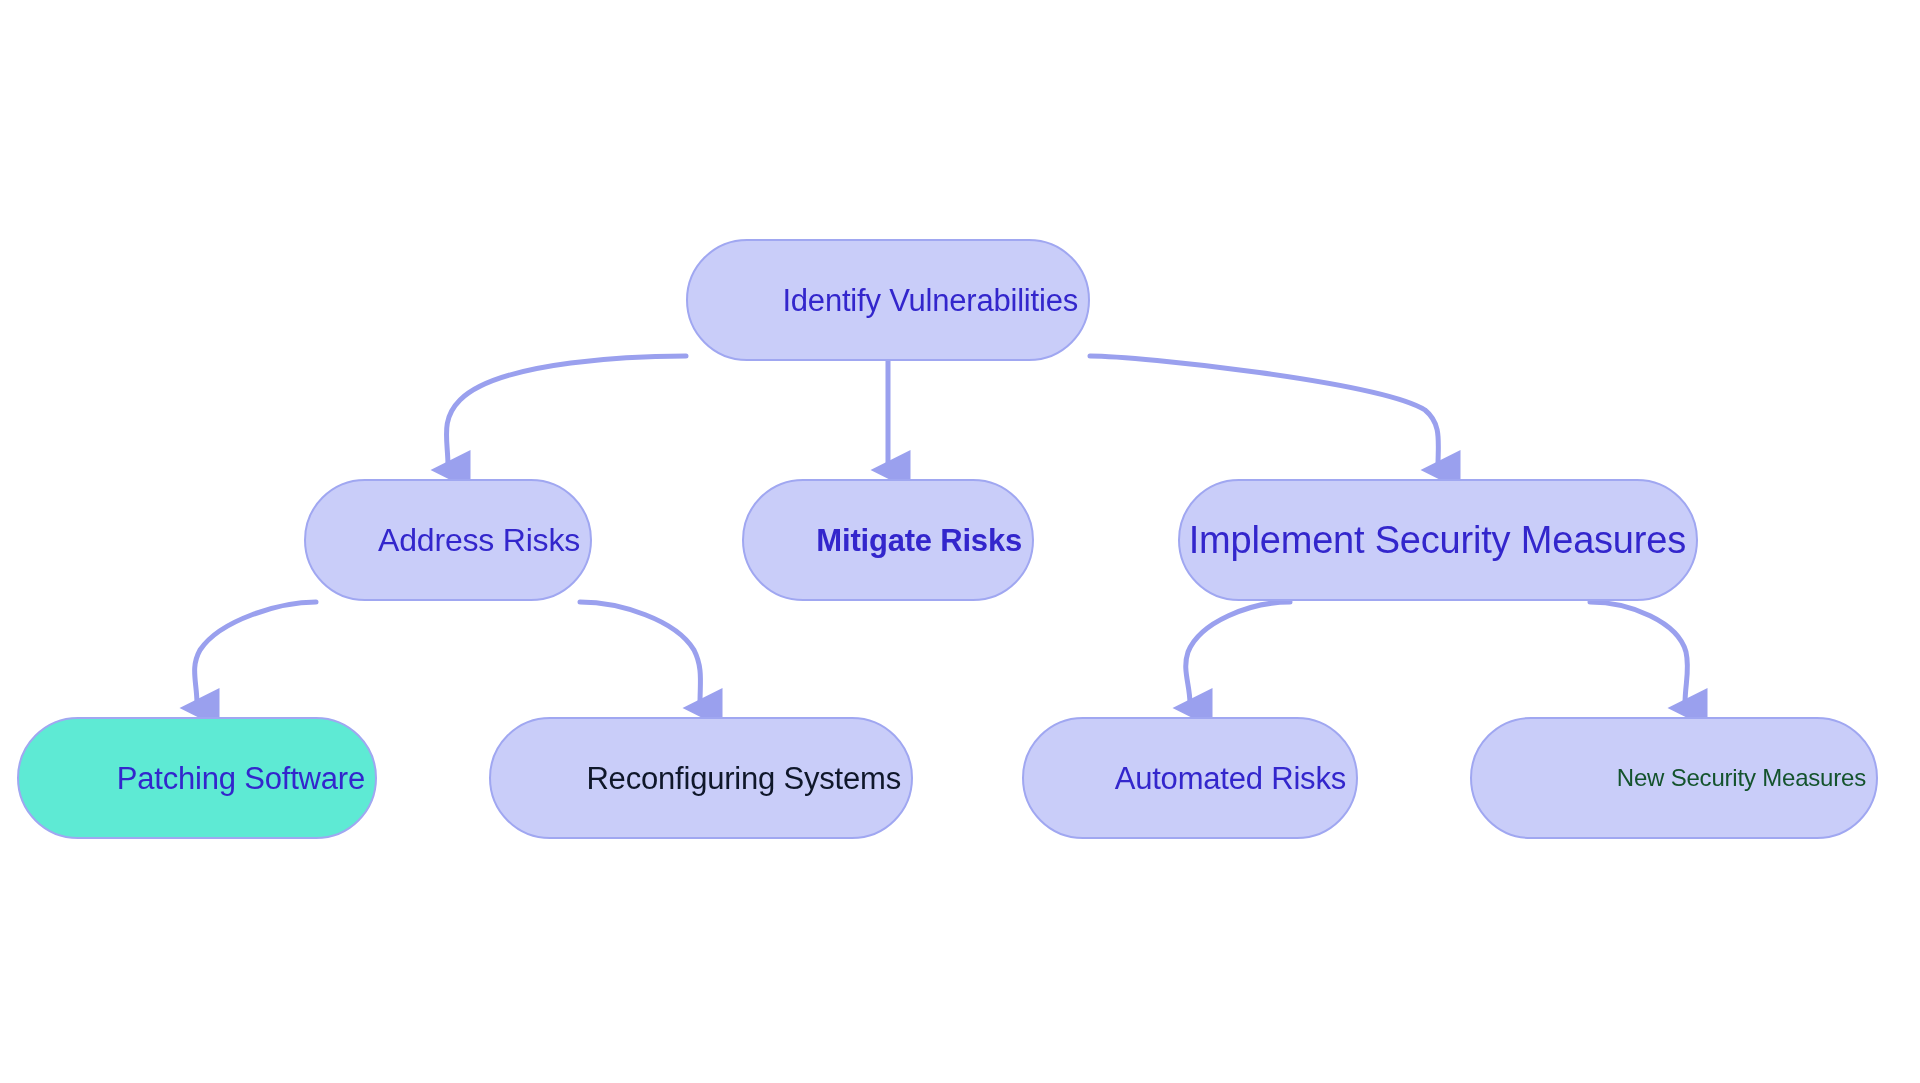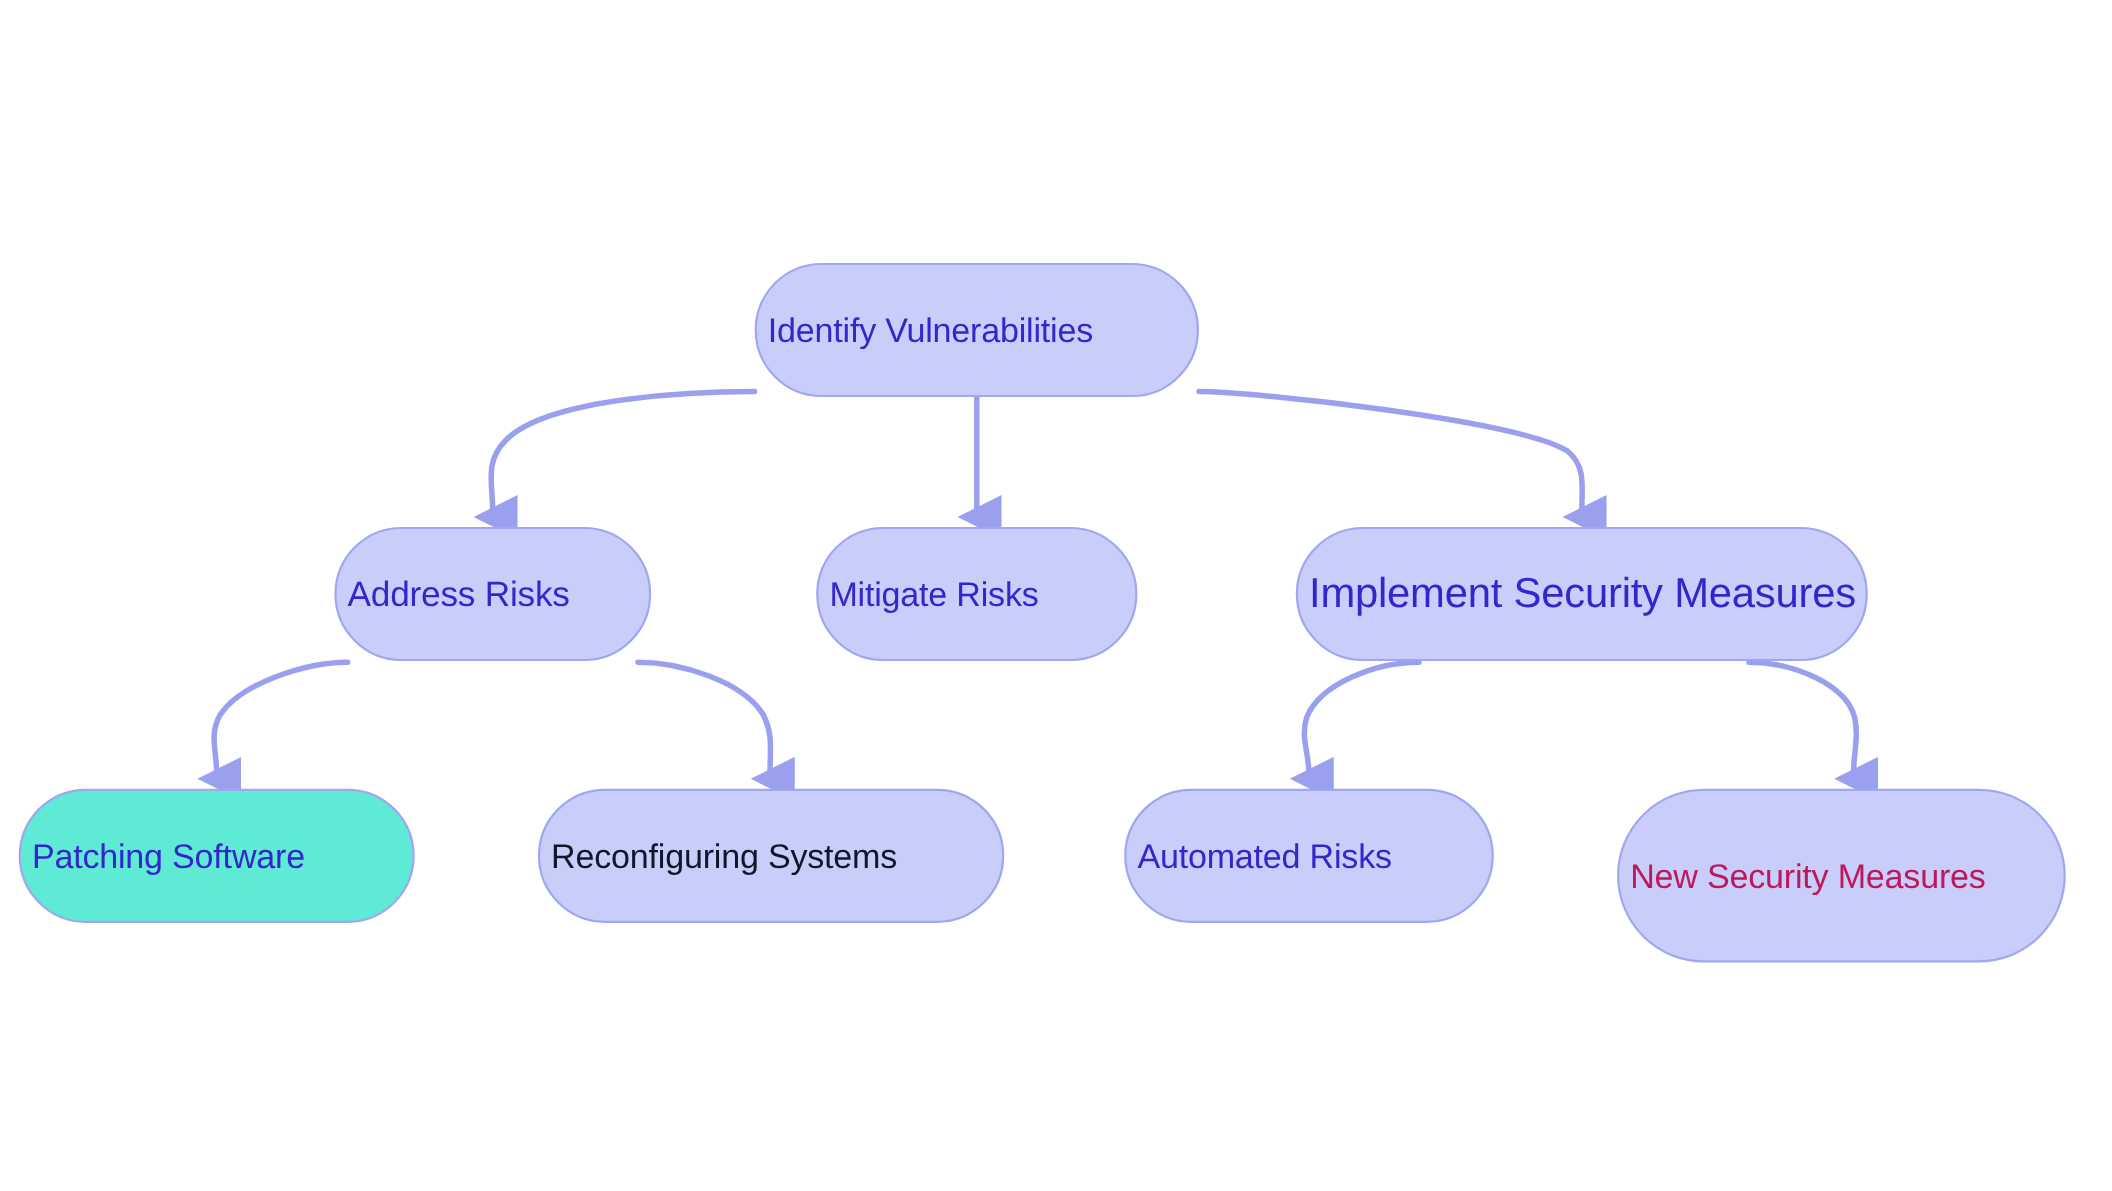--- a/index.html
+++ b/index.html
@@ -25,21 +25,21 @@
     top: 0;
     width: 1920px;
     height: 1083px;
     pointer-events: none;
   }
   .flow-node {
     position: absolute;
     box-sizing: border-box;
     display: flex;
     align-items: center;
-    justify-content: flex-start;
+    justify-content: flex-end;
     background: #c9cdf9;
     border: 2px solid #a0a7f1;
     border-radius: 999px;
     color: #3326cc;
     font-family: "Liberation Sans", sans-serif;
     font-weight: 400;
     white-space: nowrap;
     letter-spacing: -0.2px;
   }
   .node-label {
@@ -70,33 +70,33 @@
       </g>
   </svg>
 
   <div id="node-group">
       <div class="flow-node" style="left: 686px; top: 239px; width: 404px; height: 122px; font-size: 31px; background: rgb(201, 205, 249); border-color: rgb(160, 167, 241); color: rgb(51, 38, 204);">
         <span class="node-label">Identify Vulnerabilities</span>
       </div>
       <div class="flow-node" style="left: 304px; top: 479px; width: 288px; height: 122px; font-size: 32px; background: rgb(201, 205, 249); border-color: rgb(160, 167, 241); color: rgb(51, 38, 204);">
         <span class="node-label">Address Risks</span>
       </div>
-      <div class="flow-node" style="left: 742px; top: 479px; width: 292px; height: 122px; font-size: 31px; background: rgb(201, 205, 249); border-color: rgb(160, 167, 241); color: rgb(51, 38, 204);">
+      <div class="flow-node" style="left: 742px; top: 479px; width: 292px; height: 122px; font-size: 31px; background: rgb(201, 205, 249); border-color: rgb(160, 167, 241); color: rgb(51, 38, 204); font-weight: bold;">
         <span class="node-label">Mitigate Risks</span>
       </div>
       <div class="flow-node" style="left: 1178px; top: 479px; width: 520px; height: 122px; font-size: 38px; background: rgb(201, 205, 249); border-color: rgb(160, 167, 241); color: rgb(51, 38, 204);">
         <span class="node-label">Implement Security Measures</span>
       </div>
       <div class="flow-node" style="left: 17px; top: 717px; width: 360px; height: 122px; font-size: 31px; background: #5eead4; border-color: rgb(160, 167, 241); color: rgb(51, 38, 204);">
         <span class="node-label">Patching Software</span>
       </div>
       <div class="flow-node" style="left: 489px; top: 717px; width: 424px; height: 122px; font-size: 31px; background: rgb(201, 205, 249); border-color: rgb(160, 167, 241); color: #0f172a;">
         <span class="node-label">Reconfiguring Systems</span>
       </div>
       <div class="flow-node" style="left: 1022px; top: 717px; width: 336px; height: 122px; font-size: 31px; background: rgb(201, 205, 249); border-color: rgb(160, 167, 241); color: rgb(51, 38, 204);">
         <span class="node-label">Automated Risks</span>
       </div>
-      <div class="flow-node" style="left: 1470px; top: 717px; width: 408px; height: 158px; font-size: 31px; background: rgb(201, 205, 249); border-color: rgb(160, 167, 241); color: #be185d;">
+      <div class="flow-node" style="left: 1470px; top: 717px; width: 408px; height: 122px; font-size: 24px; background: rgb(201, 205, 249); border-color: rgb(160, 167, 241); color: #14532d;">
         <span class="node-label">New Security Measures</span>
       </div>
     </div>
 
 </div>
 
 </body></html>

